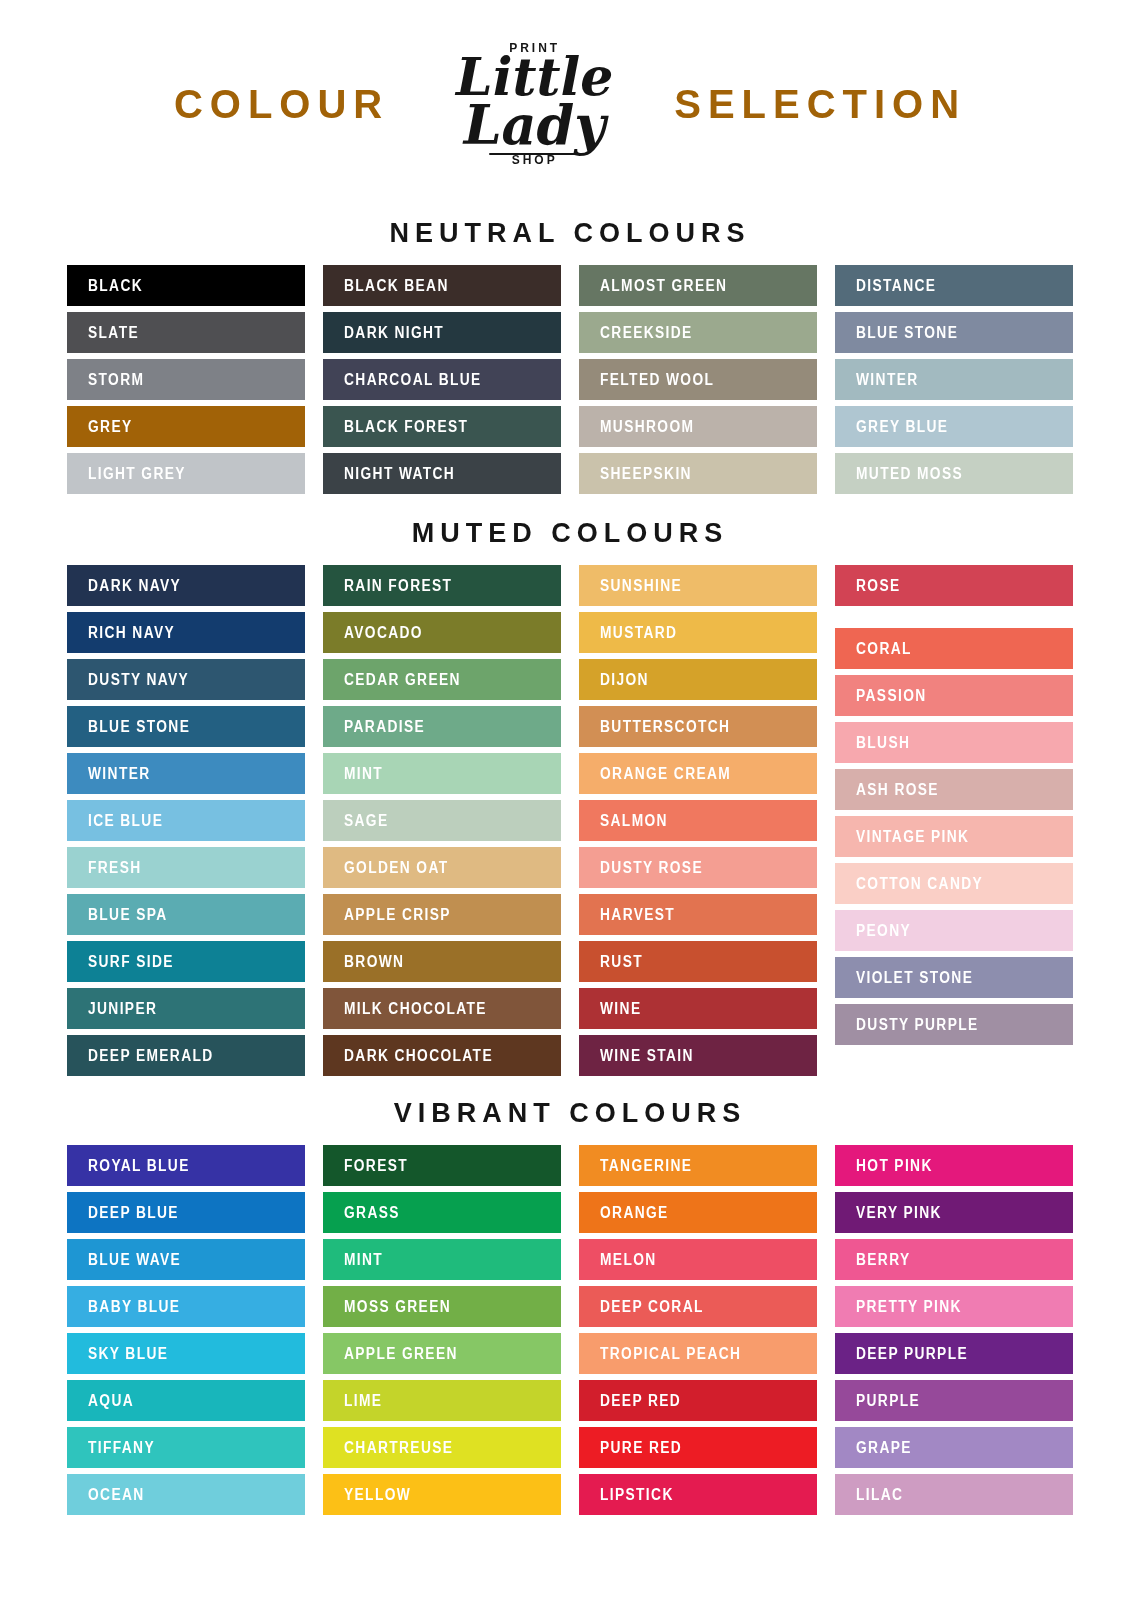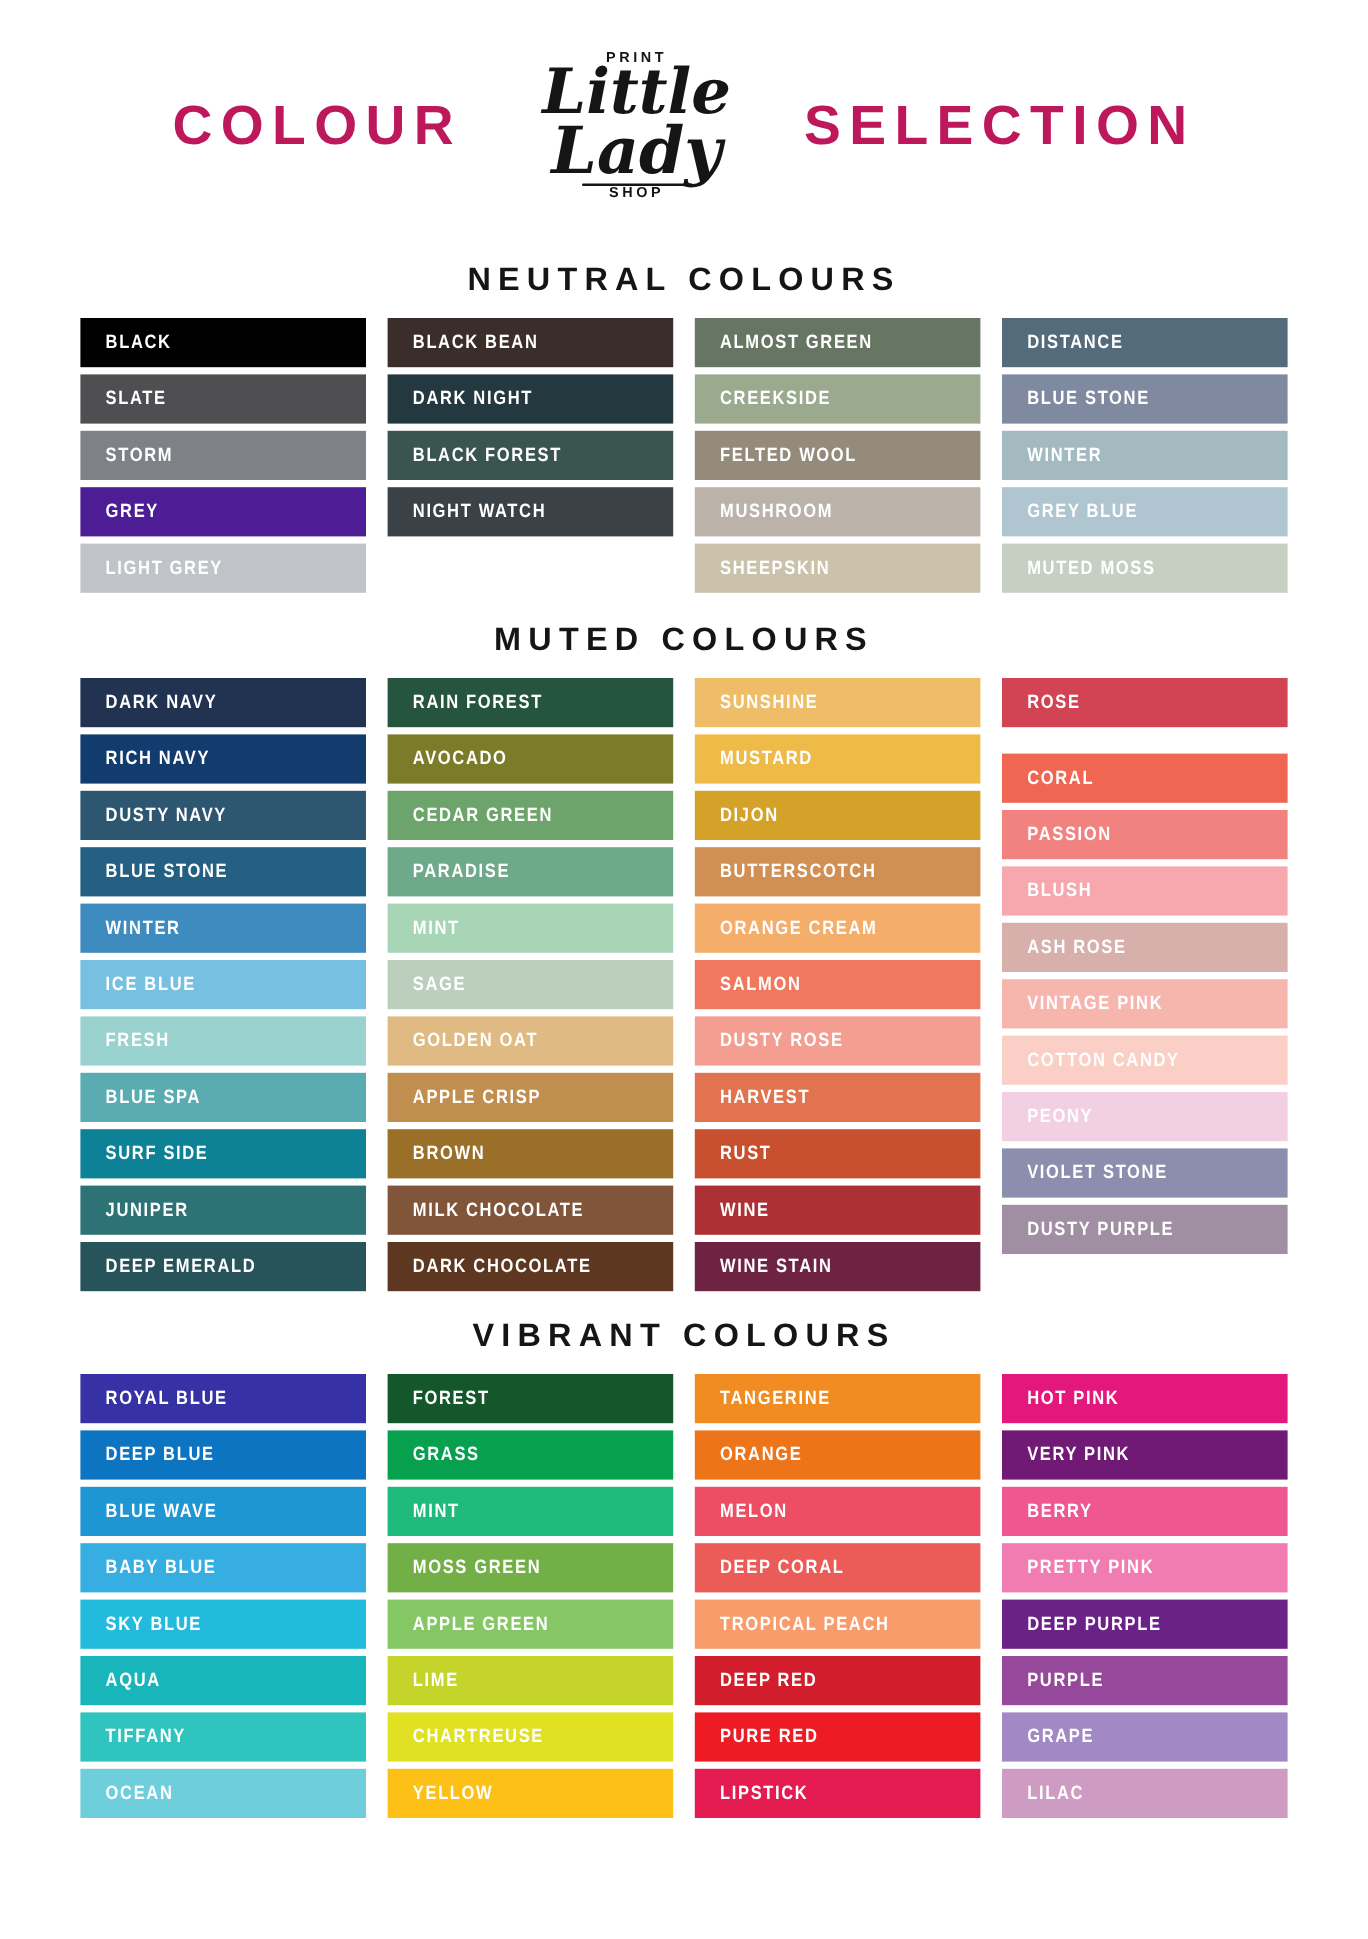--- a/index.html
+++ b/index.html
@@ -22,23 +22,23 @@
     display: flex;
     align-items: center;
     justify-content: center;
     gap: 0px;
     padding-top: 8px;
     box-sizing: border-box;
   }
   .header-word {
     font-family: "Liberation Sans", sans-serif;
     font-weight: bold;
-    font-size: 46px;
+    font-size: 40px;
     letter-spacing: 7px;
-    color: #be185d;
+    color: #a16207;
     line-height: 1;
     white-space: nowrap;
   }
   .header-word.left  { margin-right: 58px; }
   .header-word.right { margin-left: 52px; }
 
   .logo {
     width: 175px;
     height: 180px;
     position: relative;
@@ -148,33 +148,36 @@
         <div class="col">
           <div class="swatch" style="background: rgb(0, 0, 0);">
             <span class="swatch-label">BLACK</span>
           </div>
           <div class="swatch" style="background: rgb(79, 79, 82);">
             <span class="swatch-label">SLATE</span>
           </div>
           <div class="swatch" style="background: rgb(126, 129, 135);">
             <span class="swatch-label">STORM</span>
           </div>
-          <div class="swatch" style="background: #4c1d95;">
+          <div class="swatch" style="background: #a16207;">
             <span class="swatch-label">GREY</span>
           </div>
           <div class="swatch" style="background: rgb(192, 196, 200);">
             <span class="swatch-label">LIGHT GREY</span>
           </div>
         </div>
         <div class="col">
           <div class="swatch" style="background: rgb(59, 45, 41);">
             <span class="swatch-label">BLACK BEAN</span>
           </div>
           <div class="swatch" style="background: rgb(36, 56, 64);">
             <span class="swatch-label">DARK NIGHT</span>
+          </div>
+          <div class="swatch" style="background: rgb(65, 67, 86);">
+            <span class="swatch-label">CHARCOAL BLUE</span>
           </div>
           <div class="swatch" style="background: rgb(58, 85, 80);">
             <span class="swatch-label">BLACK FOREST</span>
           </div>
           <div class="swatch" style="background: rgb(59, 66, 71);">
             <span class="swatch-label">NIGHT WATCH</span>
           </div>
         </div>
         <div class="col">
           <div class="swatch" style="background: rgb(102, 118, 99);">

